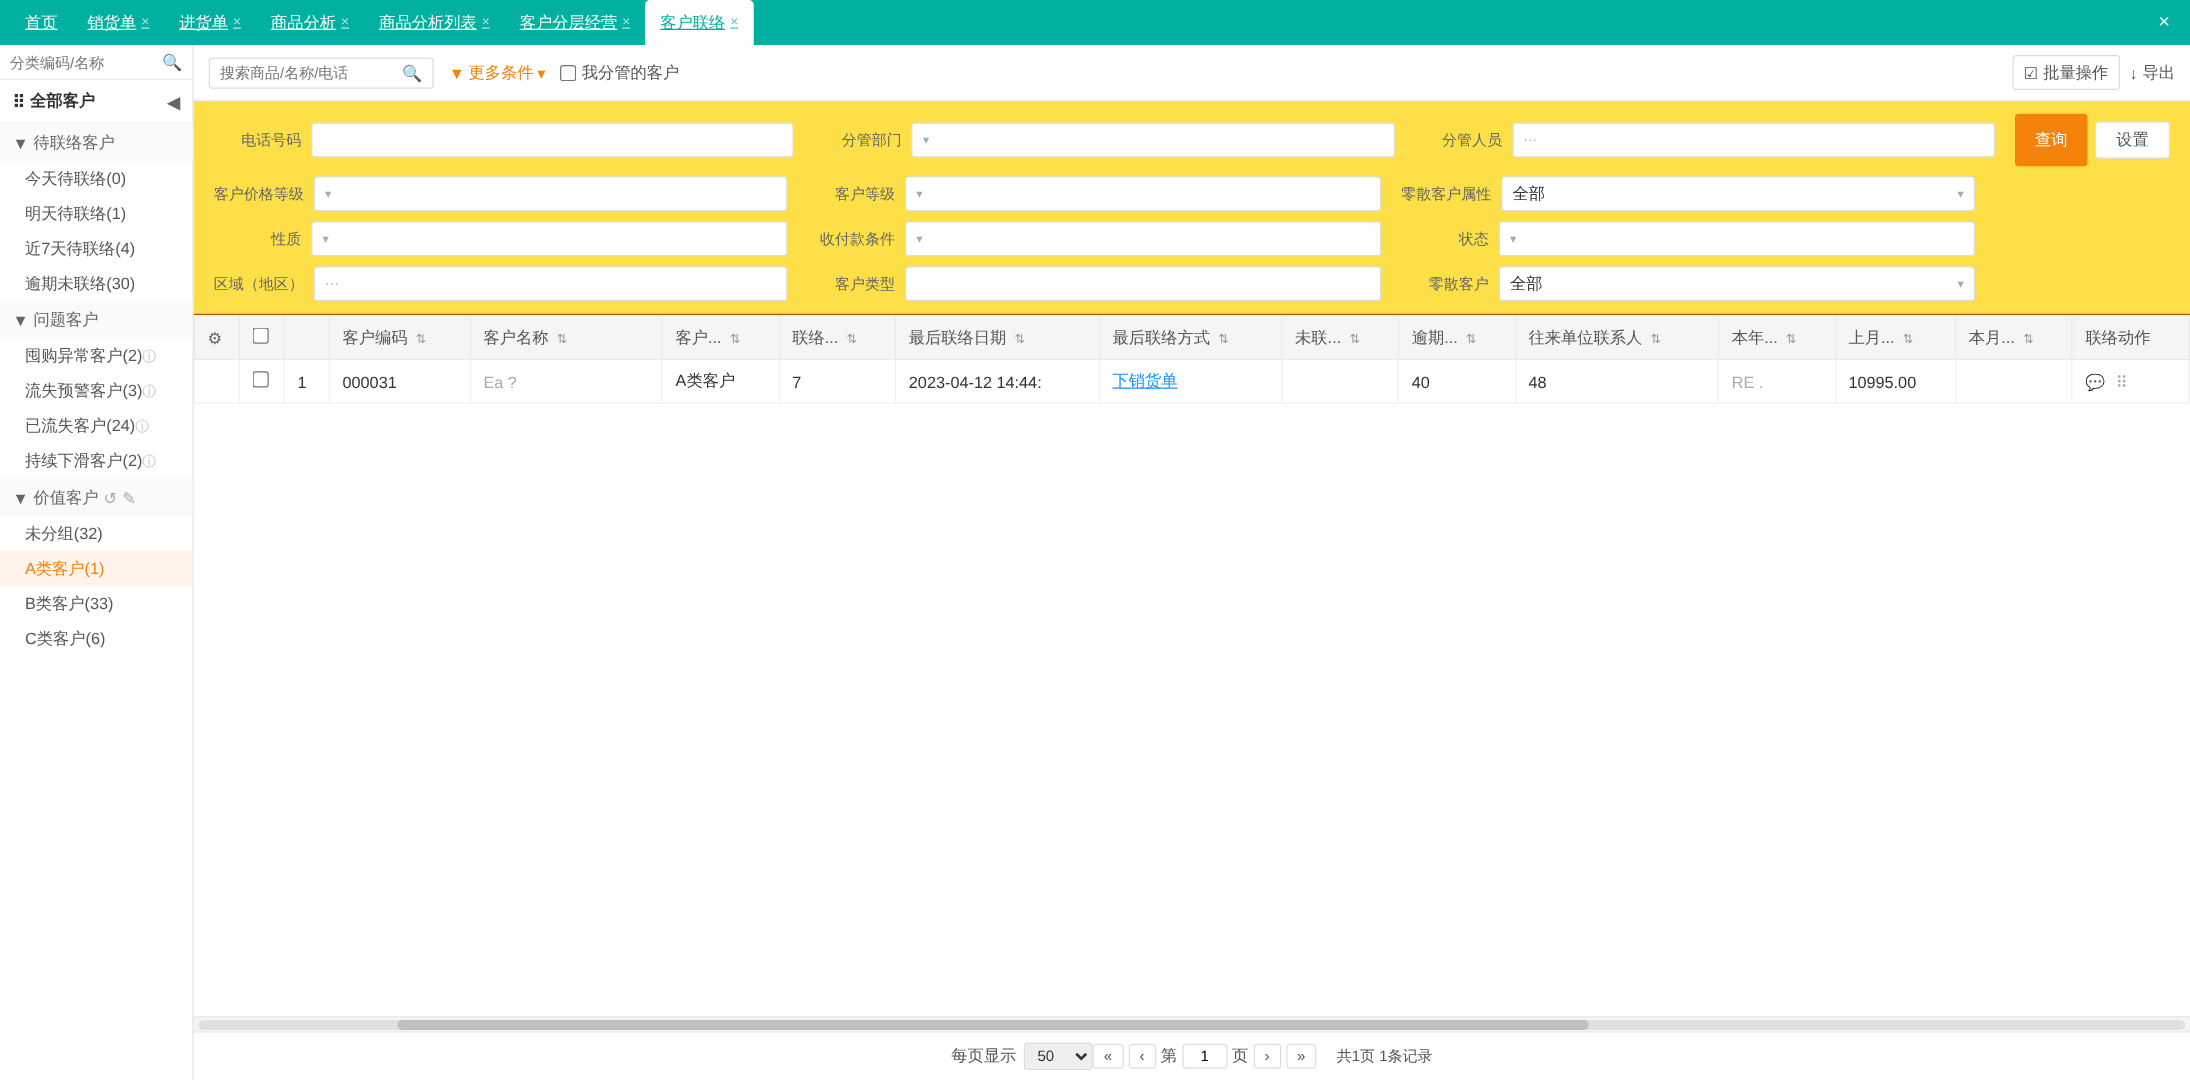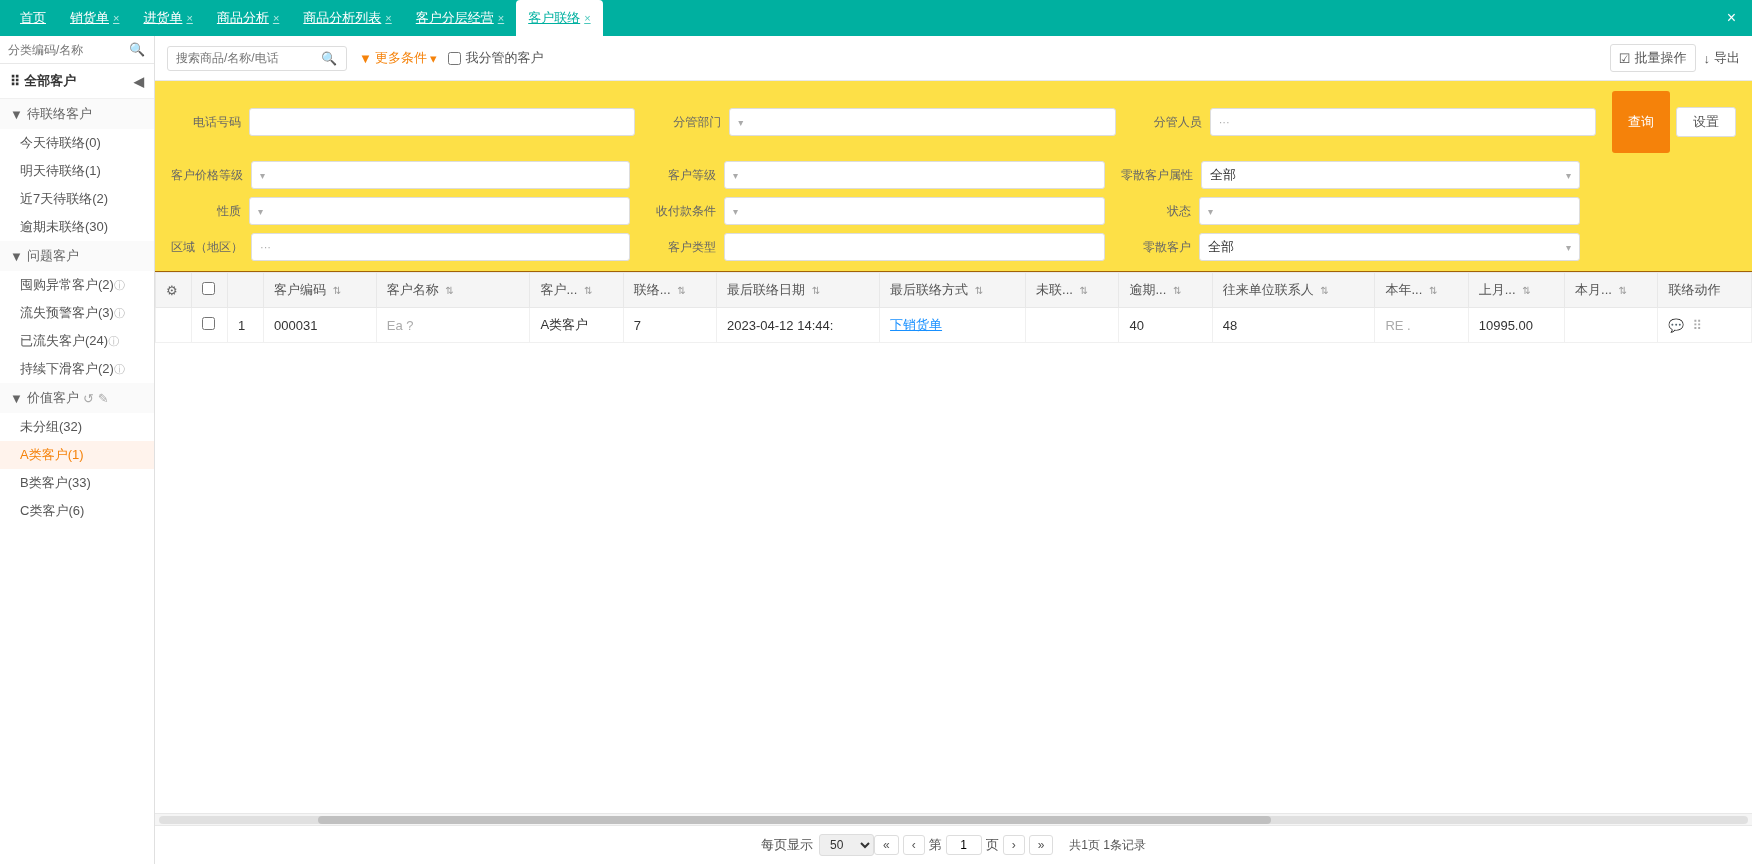--- a/index.html
+++ b/index.html
@@ -216,21 +216,21 @@
     .filter-input .more-icon { color: #aaa; font-size: 11px; }
     .action-buttons {
       display: flex;
       gap: 6px;
       align-items: center;
     }
     .btn-query {
       background: #f5820a;
       color: white;
       border: none;
-      padding: 22px 16px;
+      padding: 12px 16px;
       border-radius: 3px;
       cursor: pointer;
       font-size: 13px;
     }
     .btn-setting {
       background: white;
       color: #555;
       border: 1px solid #ddd;
       padding: 5px 16px;
       border-radius: 3px;
@@ -410,21 +410,21 @@
       <span class="arrow">▼</span>
       <span>待联络客户</span>
     </div>
     <div class="sidebar-item">
       <span>今天待联络(0)</span>
     </div>
     <div class="sidebar-item">
       <span>明天待联络(1)</span>
     </div>
     <div class="sidebar-item">
-      <span>近7天待联络(2)</span>
+      <span>近7天待联络(4)</span>
     </div>
     <div class="sidebar-item">
       <span>逾期未联络(30)</span>
     </div>
 
     <div class="sidebar-section-title">
       <span class="arrow">▼</span>
       <span>问题客户</span>
     </div>
     <div class="sidebar-item">

